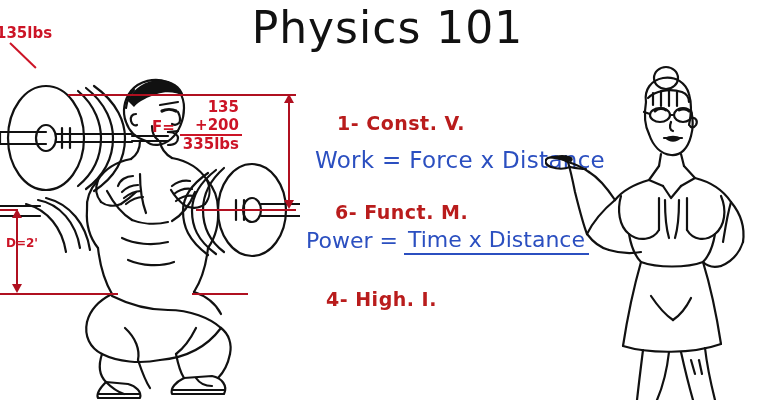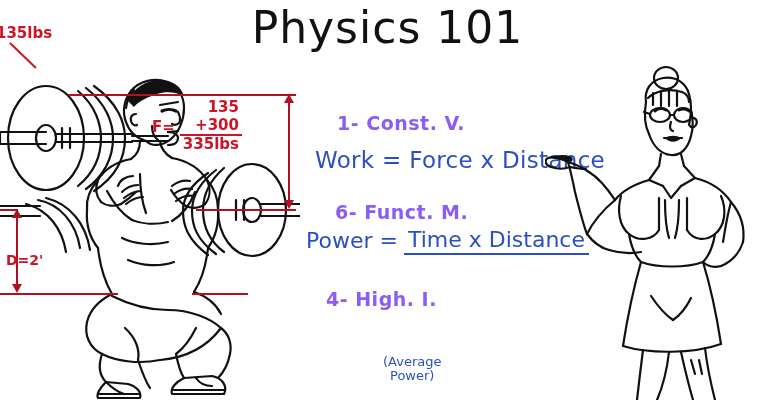--- a/index.html
+++ b/index.html
@@ -27,21 +27,21 @@
     font-size: 44px;
     font-weight: 400;
     letter-spacing: 1px;
     color: #111111;
     white-space: nowrap;
   }
 
   
   .blk {
     position: absolute;
-    color: #8b5cf6;
+    color: #b91c1c;
     font-weight: bold;
     font-family: "DejaVu Sans", sans-serif;
     white-space: nowrap;
   }
   .blu {
     position: absolute;
     color: #2b4fc0;
     font-family: "DejaVu Sans", sans-serif;
     white-space: nowrap;
   }
@@ -298,49 +298,45 @@
   <div>
     <div class="vline" style="left:16px; top:213px; height:77px;"></div>
     <div class="arrow-up" style="left:12px; top:209px;"></div>
     <div class="arrow-dn" style="left:12px; top:284px;"></div>
   </div>
 
   <div class="leader" style="left:10px; top:42px; width:36px; transform:rotate(44deg);"></div>
 
   <div class="red" style="left:-4px; top:24px; font-size:15px;">135lbs</div>
 
-  <div class="red" style="left:6px; top:252px; font-size:14px;">D=2'</div>
+  <div class="red" style="left:6px; top:236px; font-size:12px;">D=2'</div>
 
   <div class="redfrac" style="left:152px; top:99px;">
     <span class="lbl">F=</span>
     <span class="col">
       <span class="rnum">135</span>
-      <span class="rnum">+300</span>
+      <span class="rnum">+200</span>
       <span class="rbar"></span>
       <span class="rden">335lbs</span>
     </span>
   </div>
 
   <div class="blk step" style="left:337px; top:112px;">1- Const. V.</div>
   <div class="blu eq1" style="left:315px; top:147px;">Work = Force x Distance</div>
 
   <div class="blk step" style="left:335px; top:201px;">6- Funct. M.</div>
   <div class="fracwrap" style="left:306px; top:227px;">
     <span class="lead">Power =</span>
     <span class="frac">
       <span class="num">Time x Distance</span>
       <span class="bar"></span>
     </span>
   </div>
 
   <div class="blk step" style="left:326px; top:288px;">4- High. I.</div>
-  <div class="small-note" style="left:383px; top:355px;">
-    <div>(Average</div>
-    <div>Power)</div>
-  </div>
 
   <div class="fig" style="left:545px; top:30px;">
     <svg width="230" height="370" viewBox="0 0 230 370" fill="none" stroke="#111111" stroke-width="2.2" stroke-linecap="round" stroke-linejoin="round">
 
       <ellipse cx="121" cy="48" rx="12" ry="11"></ellipse>
 
       <path d="M101 72 C99 60 106 50 118 48 C131 46 141 53 144 64
                C147 74 146 86 144 95"></path>
       <path d="M101 72 C99 84 100 96 104 104"></path>
 

